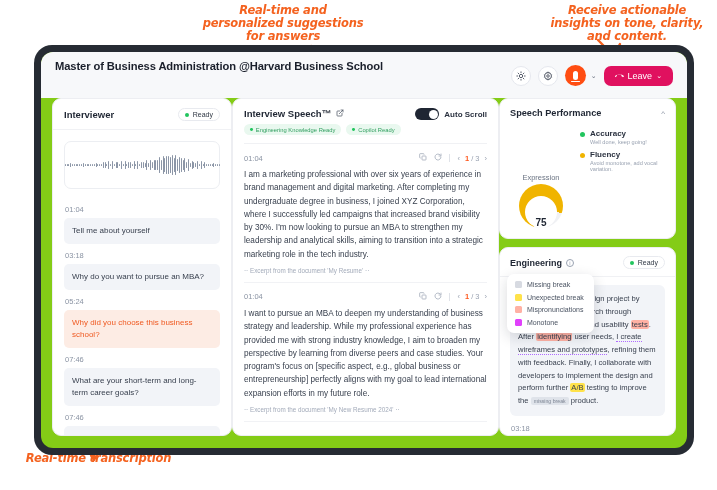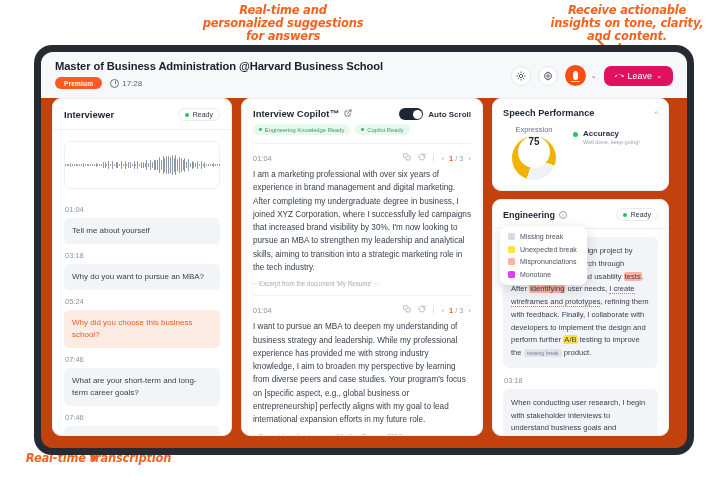--- a/index.html
+++ b/index.html
@@ -15,21 +15,21 @@
   .device-frame {
     position: absolute;
     left: 34px; top: 45px;
     width: 660px; height: 410px;
     background: #262b33;
     border-radius: 18px;
     padding: 7px;
   }
   .device-screen {
     width: 100%; height: 100%;
-    background: #c2410c;
+    background: #84cc16;
     border-radius: 12px;
     overflow: hidden;
     position: relative;
   }
 
   
   .app-header {
     height: 46px;
     padding: 8px 14px 0 14px;
     position: relative;
@@ -65,21 +65,21 @@
   .mic-glyph { width:5px; height:9px; background:#fff; border-radius:3px; position:relative; }
   .mic-glyph:after{content:"";position:absolute;left:-2px;top:9.5px;width:9px;height:1.2px;background:#fff;border-radius:1px;}
   .chev-small { font-size:7px; color:#6b7280; margin-left:-2px; }
   .leave-btn {
     background:#e0115f; color:#fff; font-size:9px;
     padding:5px 11px; border-radius:7px;
     display:flex; align-items:center; gap:4px;
   }
 
   
-  .columns { display:flex; gap:9px; padding: 0 18px 10px 11px; height: 348px; }
+  .columns { display:flex; padding: 0 11px 10px 11px; height: 348px; }
   .card { background:#fff; border-radius:9px; border:1px solid #edeef2; overflow:hidden; position:relative; }
   .col-left { width: 180px; }
   .col-mid  { flex: 1; }
   .col-right{ width: 177px; background:transparent; border:none; display:flex; flex-direction:column; gap:8px; }
 
   .card-head {
     display:flex; align-items:center; justify-content:space-between;
     padding: 9px 11px 8px 11px;
     border-bottom: 1px solid #f0f1f4;
   }
@@ -142,25 +142,25 @@
   .ans-body { font-size:8.2px; line-height:1.62; color:#39414f; }
   .ans-src { font-size:6.3px; color:#a3abba; margin-top:6px; }
 
   
   .sp-card { background:#fff; border-radius:9px; border:1px solid #edeef2; padding:9px 10px 10px 10px; }
   .sp-head { display:flex; align-items:center; justify-content:space-between; }
   .sp-title { font-size:9.2px; font-weight:bold; color:#1f2633; }
   .caret { font-size:8px; color:#8a93a3; }
   .sp-body { display:flex; gap:8px; margin-top:7px; }
   .gauge-wrap { width:62px; text-align:center; }
-  .gauge-label { font-size:7.5px; color:#6b7483; margin-bottom:2px; }
+  .gauge-label { font-size:7.5px; color:#6b7483; margin-bottom:2px;margin-top:48px; }
   .gauge {
     width:44px; height:44px; border-radius:50%; margin:0 auto;
     background: conic-gradient(from 200deg, #f0b400 0turn 0.75turn, #f0f1f4 0.75turn 1turn);
-    display:flex; align-items:flex-start; justify-content:center; position:relative;
+    display:flex; align-items:flex-end; justify-content:center; position:relative;
   }
   .gauge:after {
     content:""; position:absolute; width:32px; height:32px; border-radius:50%; background:#fff;
   }
   .gauge-val { position:relative; z-index:2; font-size:10px; font-weight:bold; color:#1f2633; }
   .metrics { flex:1; display:flex; flex-direction:column; gap:5px; padding-top:4px; }
   .metric-row { display:flex; gap:5px; }
   .mdot { width:5px; height:5px; border-radius:50%; margin-top:3px; flex:none; }
   .mname { font-size:8px; font-weight:bold; color:#2b3240; }
   .mdesc { font-size:5.6px; color:#9aa3b2; margin-top:1px; }
@@ -230,27 +230,20 @@
     <path d="M598 40 C 606 48, 614 56, 618 66" stroke="#f4621f" stroke-width="2.4" fill="none" stroke-linecap="round"></path>
     <path d="M92 430 C 92 446, 93 452, 94 458" stroke="#f4621f" stroke-width="2.4" fill="none" stroke-linecap="round"></path>
     <path d="M94 460 L 88 450 M94 460 L 100 450" stroke="#f4621f" stroke-width="2.4" fill="none" stroke-linecap="round"></path>
   </svg>
 
   <div class="device-frame">
     <div class="device-screen">
 
       <div class="app-header">
         <div class="app-title">Master of Business Administration @Harvard Business School</div>
-        <div class="title-meta">
-          <span class="badge-premium">Premium</span>
-          <span class="timer">
-            <span class="clock-ico"></span>
-            <span>17:28</span>
-          </span>
-        </div>
 
         <div class="header-actions">
           <div class="circle-btn">
             <svg width="10" height="10" viewBox="0 0 24 24" fill="none" stroke="#3b4252" stroke-width="2">
               <circle cx="12" cy="12" r="4"></circle>
               <path d="M12 2v2M12 20v2M2 12h2M20 12h2M5 5l1.5 1.5M17.5 17.5L19 19M19 5l-1.5 1.5M6.5 17.5L5 19" stroke-linecap="round"></path>
             </svg>
           </div>
           <div class="circle-btn">
             <svg width="10" height="10" viewBox="0 0 24 24" fill="none" stroke="#3b4252" stroke-width="2">
@@ -380,21 +373,21 @@
               <div class="q-time">07:46</div>
               <div class="q-bubble">What are your short-term and long-term career goals?</div>
               <div class="q-time">07:46</div>
               <div class="q-bubble">Tell me about a time you faced a challenge at work and how you handled it.</div>
             </div>
         </div>
 
         <div class="card col-mid">
           <div class="mid-head">
             <div class="mid-title-row">
-              <span class="mid-title">Interview Copilot™</span>
+              <span class="mid-title">Interview Speech™</span>
               <span class="ext-ico">
                 <svg width="8" height="8" viewBox="0 0 24 24" fill="none" stroke="#4a5362" stroke-width="2.2">
                   <path d="M18 13v6a2 2 0 01-2 2H5a2 2 0 01-2-2V8a2 2 0 012-2h6M15 3h6v6M10 14L21 3" stroke-linecap="round" stroke-linejoin="round"></path>
                 </svg>
               </span>
             </div>
             <div class="tag-row" id="tag-row">
                 <span class="tag">
                   <span class="dot-green"></span>
                   <span>Engineering Knowledge Ready</span>
@@ -472,20 +465,27 @@
                 </div>
               </div>
               <div class="metrics" id="metrics">
                   <div class="metric-row">
                     <span class="mdot" style="background: rgb(34, 197, 94);"></span>
                     <div>
                       <div class="mname">Accuracy</div>
                       <div class="mdesc">Well done, keep going!</div>
                     </div>
                   </div>
+                  <div class="metric-row">
+                    <span class="mdot" style="background: rgb(240, 180, 0);"></span>
+                    <div>
+                      <div class="mname">Fluency</div>
+                      <div class="mdesc">Avoid monotone, add vocal variation.</div>
+                    </div>
+                  </div>
                 </div>
             </div>
           </div>
 
           <div class="iv-card">
             <div class="iv-head">
               <span class="iv-title-wrap">
                 <span class="iv-title">Engineering</span>
                 <span class="info-ico">i</span>
               </span>

